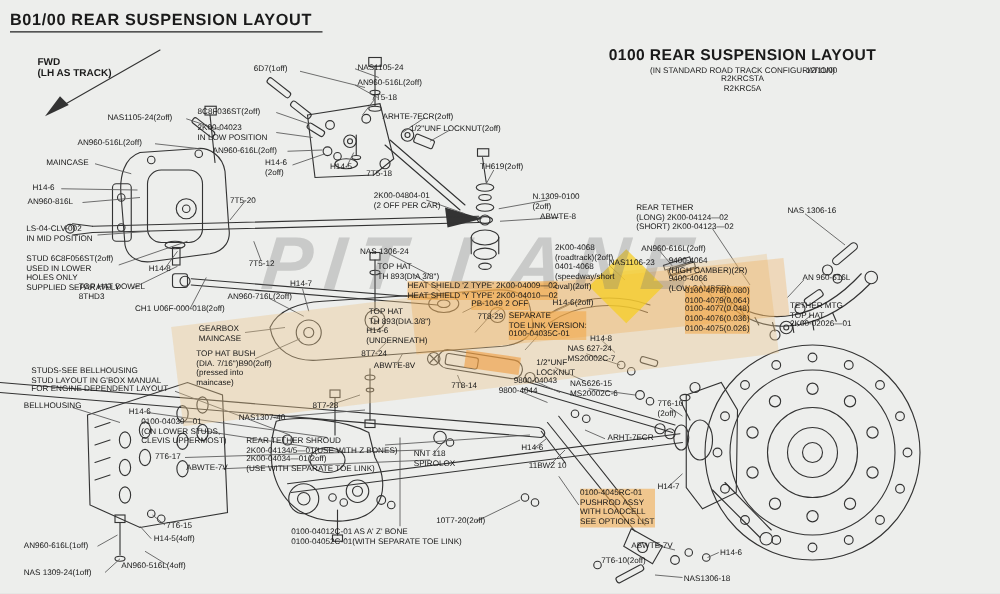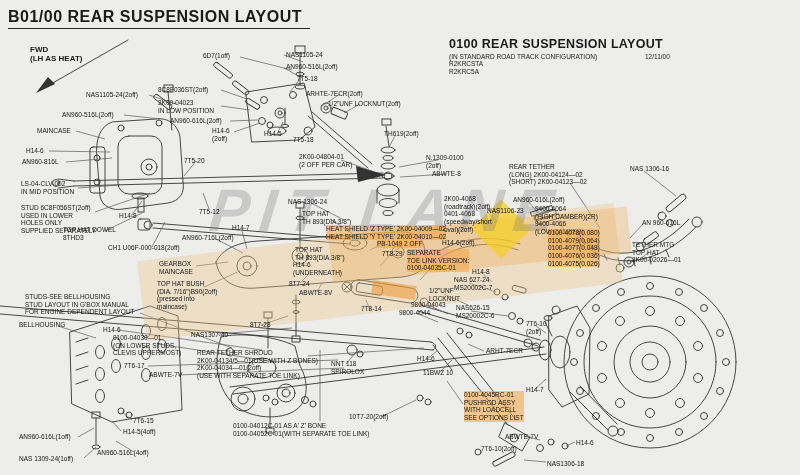--- a/index.html
+++ b/index.html
@@ -8,24 +8,24 @@
   svg{position:absolute;left:0;top:0;z-index:1;}
   .wm{position:absolute;z-index:2;pointer-events:none;}
   .wm1{left:210px;top:176px;font:italic 700 60px "Liberation Sans",sans-serif;
        letter-spacing:10px;color:rgba(120,120,120,.30);transform:skewX(-6deg);white-space:nowrap;}
   .wm2{left:115px;top:222px;font:700 72px "Liberation Sans",sans-serif;
        letter-spacing:22px;color:rgba(236,152,56,.42);white-space:nowrap;}
   .band1{left:140px;top:232px;width:480px;height:80px;background:rgba(233,196,140,.38);transform:rotate(-7deg);}
   .band2{left:330px;top:222px;width:300px;height:46px;background:rgba(240,160,60,.28);transform:rotate(-6deg);}
   .diamond{left:480px;top:208px;width:42px;height:42px;background:rgba(246,205,38,.75);transform:rotate(45deg);}
   .chipd{left:372px;top:283px;width:44px;height:14px;background:rgba(240,150,50,.55);transform:rotate(8deg);}
-  .title{position:absolute;left:8px;top:8px;z-index:3;margin:0;font-size:16px;font-weight:700;
+  .title{position:absolute;left:8px;top:8px;z-index:3;margin:0;font-size:13px;font-weight:700;
          letter-spacing:.5px;border-bottom:1.5px solid #222;padding:0 8px 2px 0;white-space:nowrap;}
   .fwd{position:absolute;left:30px;top:45px;z-index:3;font-size:8px;font-weight:700;white-space:pre-line;}
-  .hdr{position:absolute;left:449px;top:37px;z-index:3;width:290px;}
+  .hdr{position:absolute;left:449px;top:37px;z-index:3;width:290px;text-align:center;}
   .hdr-title{font-size:12.5px;font-weight:700;letter-spacing:.3px;}
   .hdr-sub{position:relative;font-size:6.5px;margin-top:2px;}
   .hdr-date{position:absolute;left:196px;top:0;}
   .hdr-code{font-size:6.5px;line-height:1.25;}
   .lbl{position:absolute;z-index:4;font-size:6.5px;line-height:1.18;white-space:pre-line;
        color:#161616;pointer-events:none;}
   .hl{background:rgba(243,166,66,.55);}
 </style>
 </head>
 <body>
@@ -404,21 +404,21 @@
   </svg>
 
   <div class="wm band1"></div>
   <div class="wm band2"></div>
   <div class="wm diamond"></div>
   <div class="wm chipd"></div>
   <div class="wm wm1">PIT LANE</div>
 
   <h1 class="title">B01/00 REAR SUSPENSION LAYOUT</h1>
   <div class="fwd">FWD
-(LH AS HEAT)</div>
+(LH AS TRACK)</div>
   <div class="hdr">
     <div class="hdr-title">0100 REAR SUSPENSION LAYOUT</div>
     <div class="hdr-sub">
       <span>(IN STANDARD ROAD TRACK CONFIGURATION)</span>
       <span class="hdr-date">12/11/00</span>
     </div>
     <div class="hdr-code">R2KRCSTA</div>
     <div class="hdr-code">R2KRC5A</div>
   </div>
 

